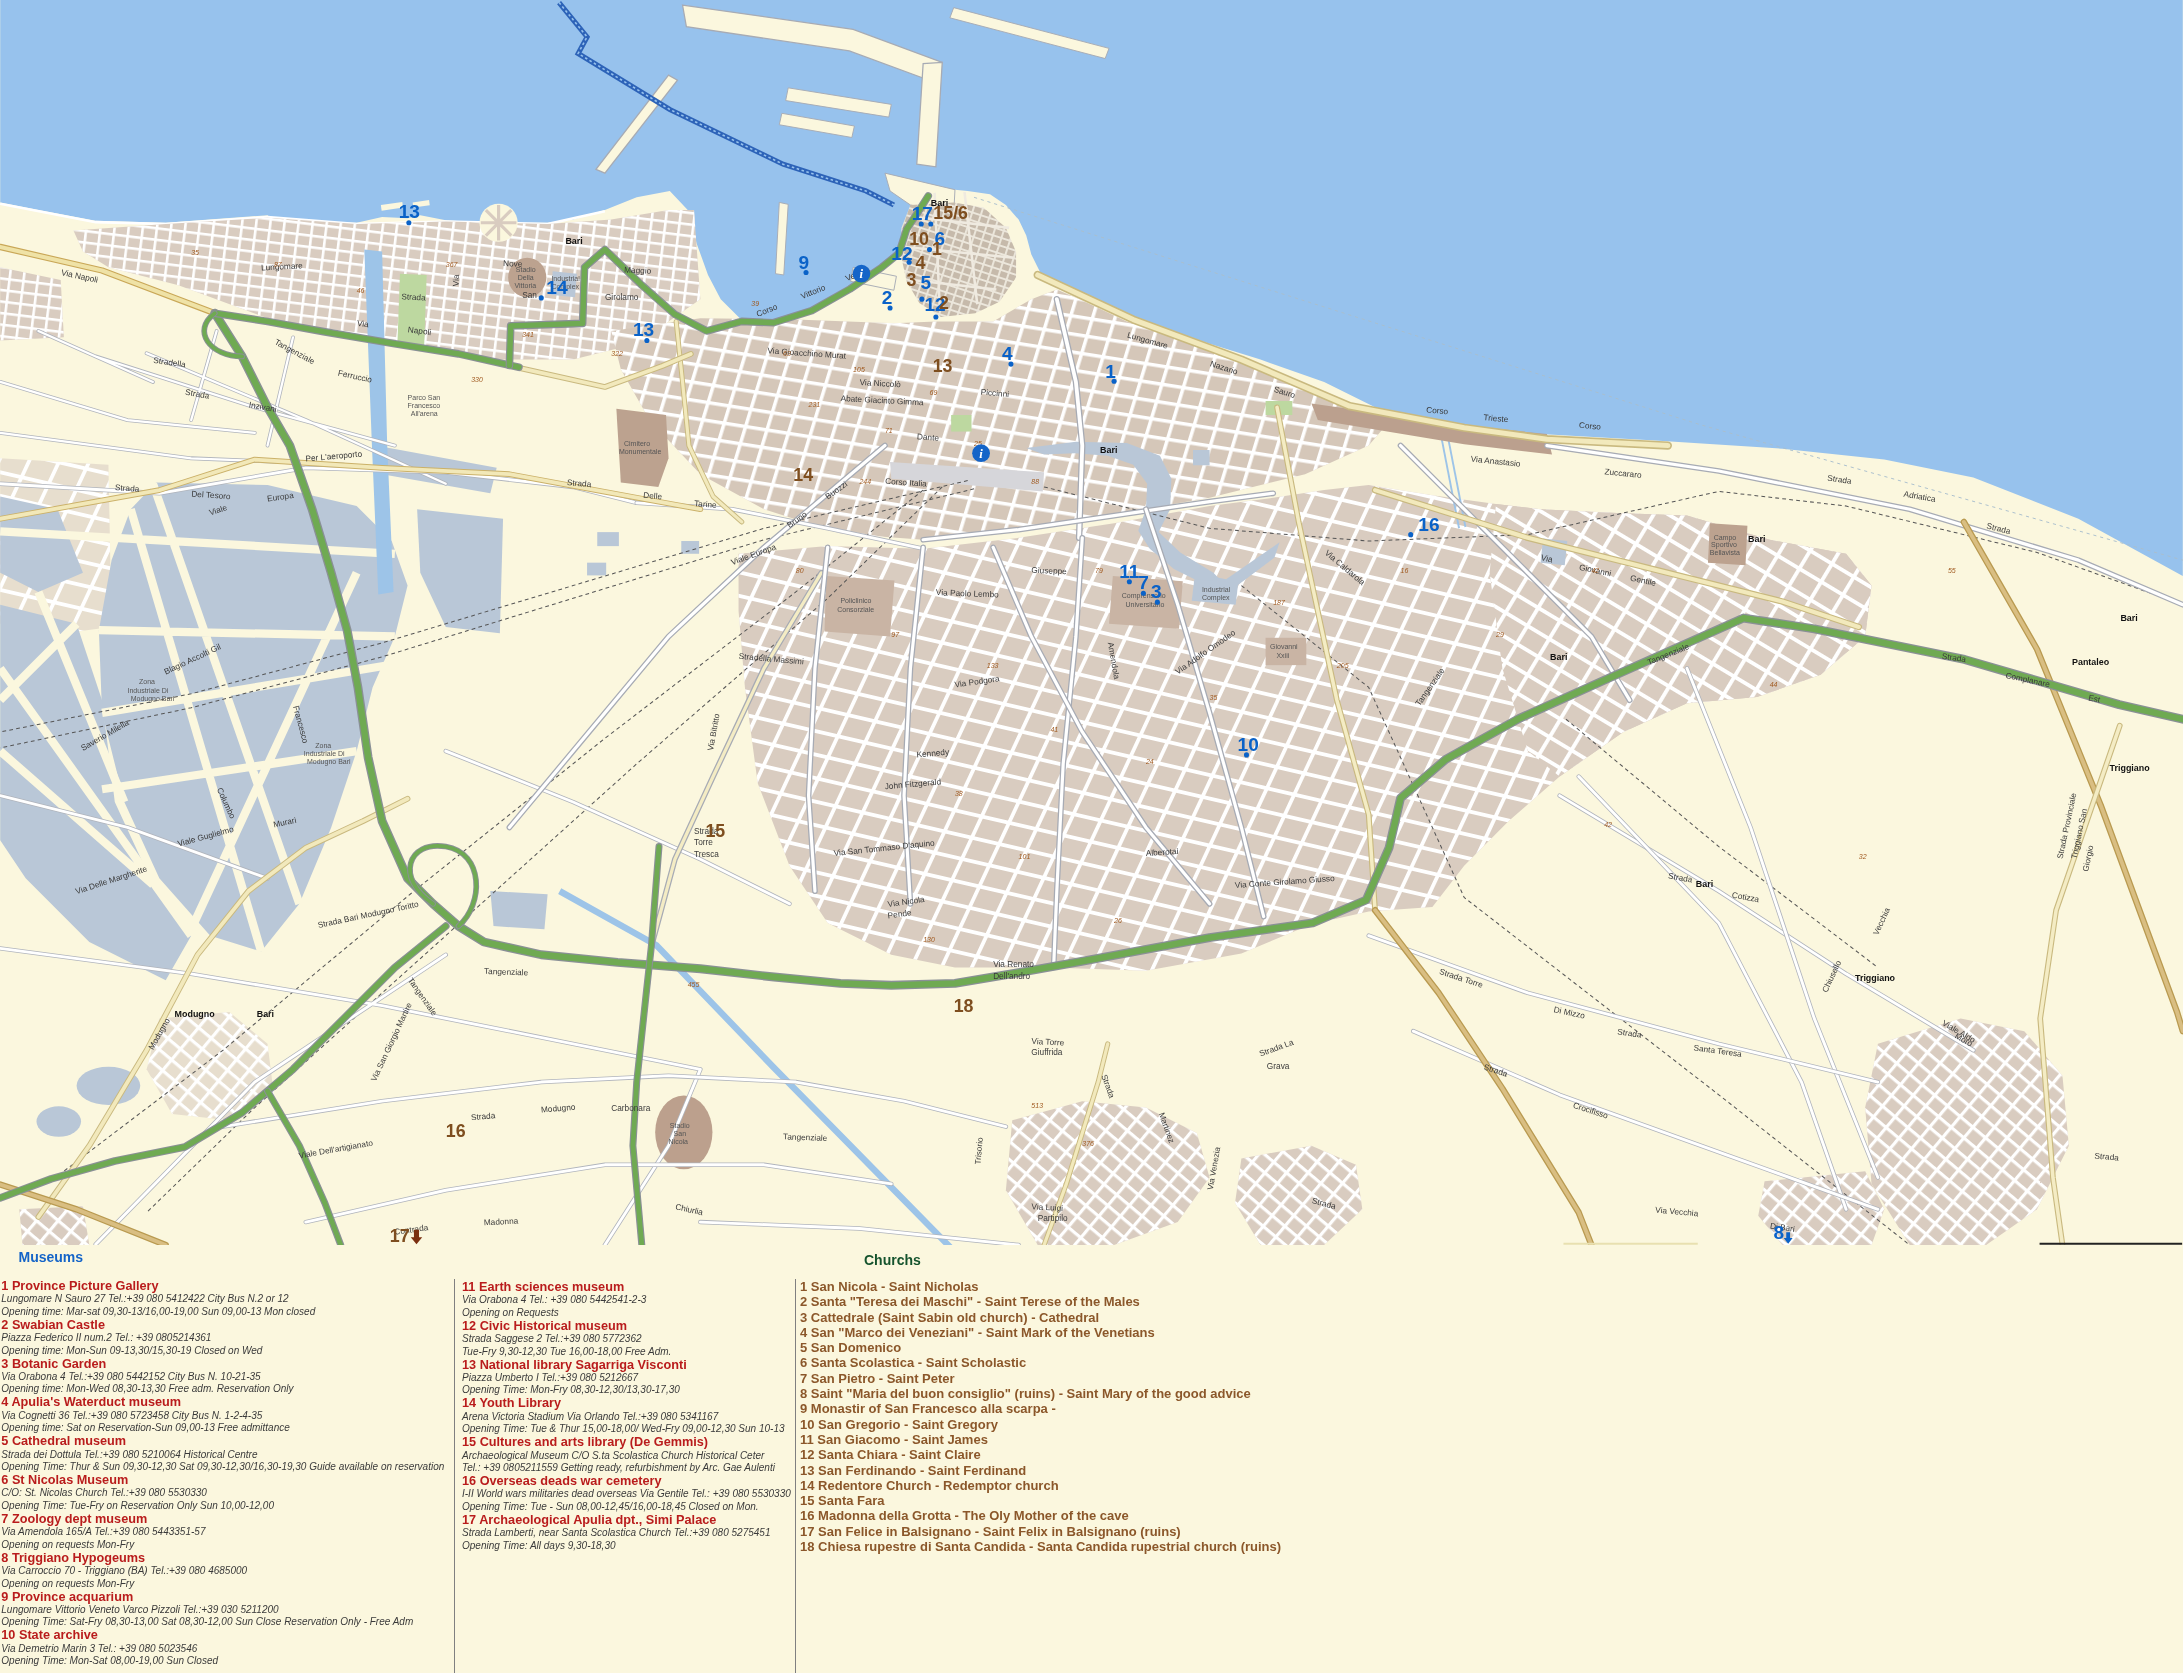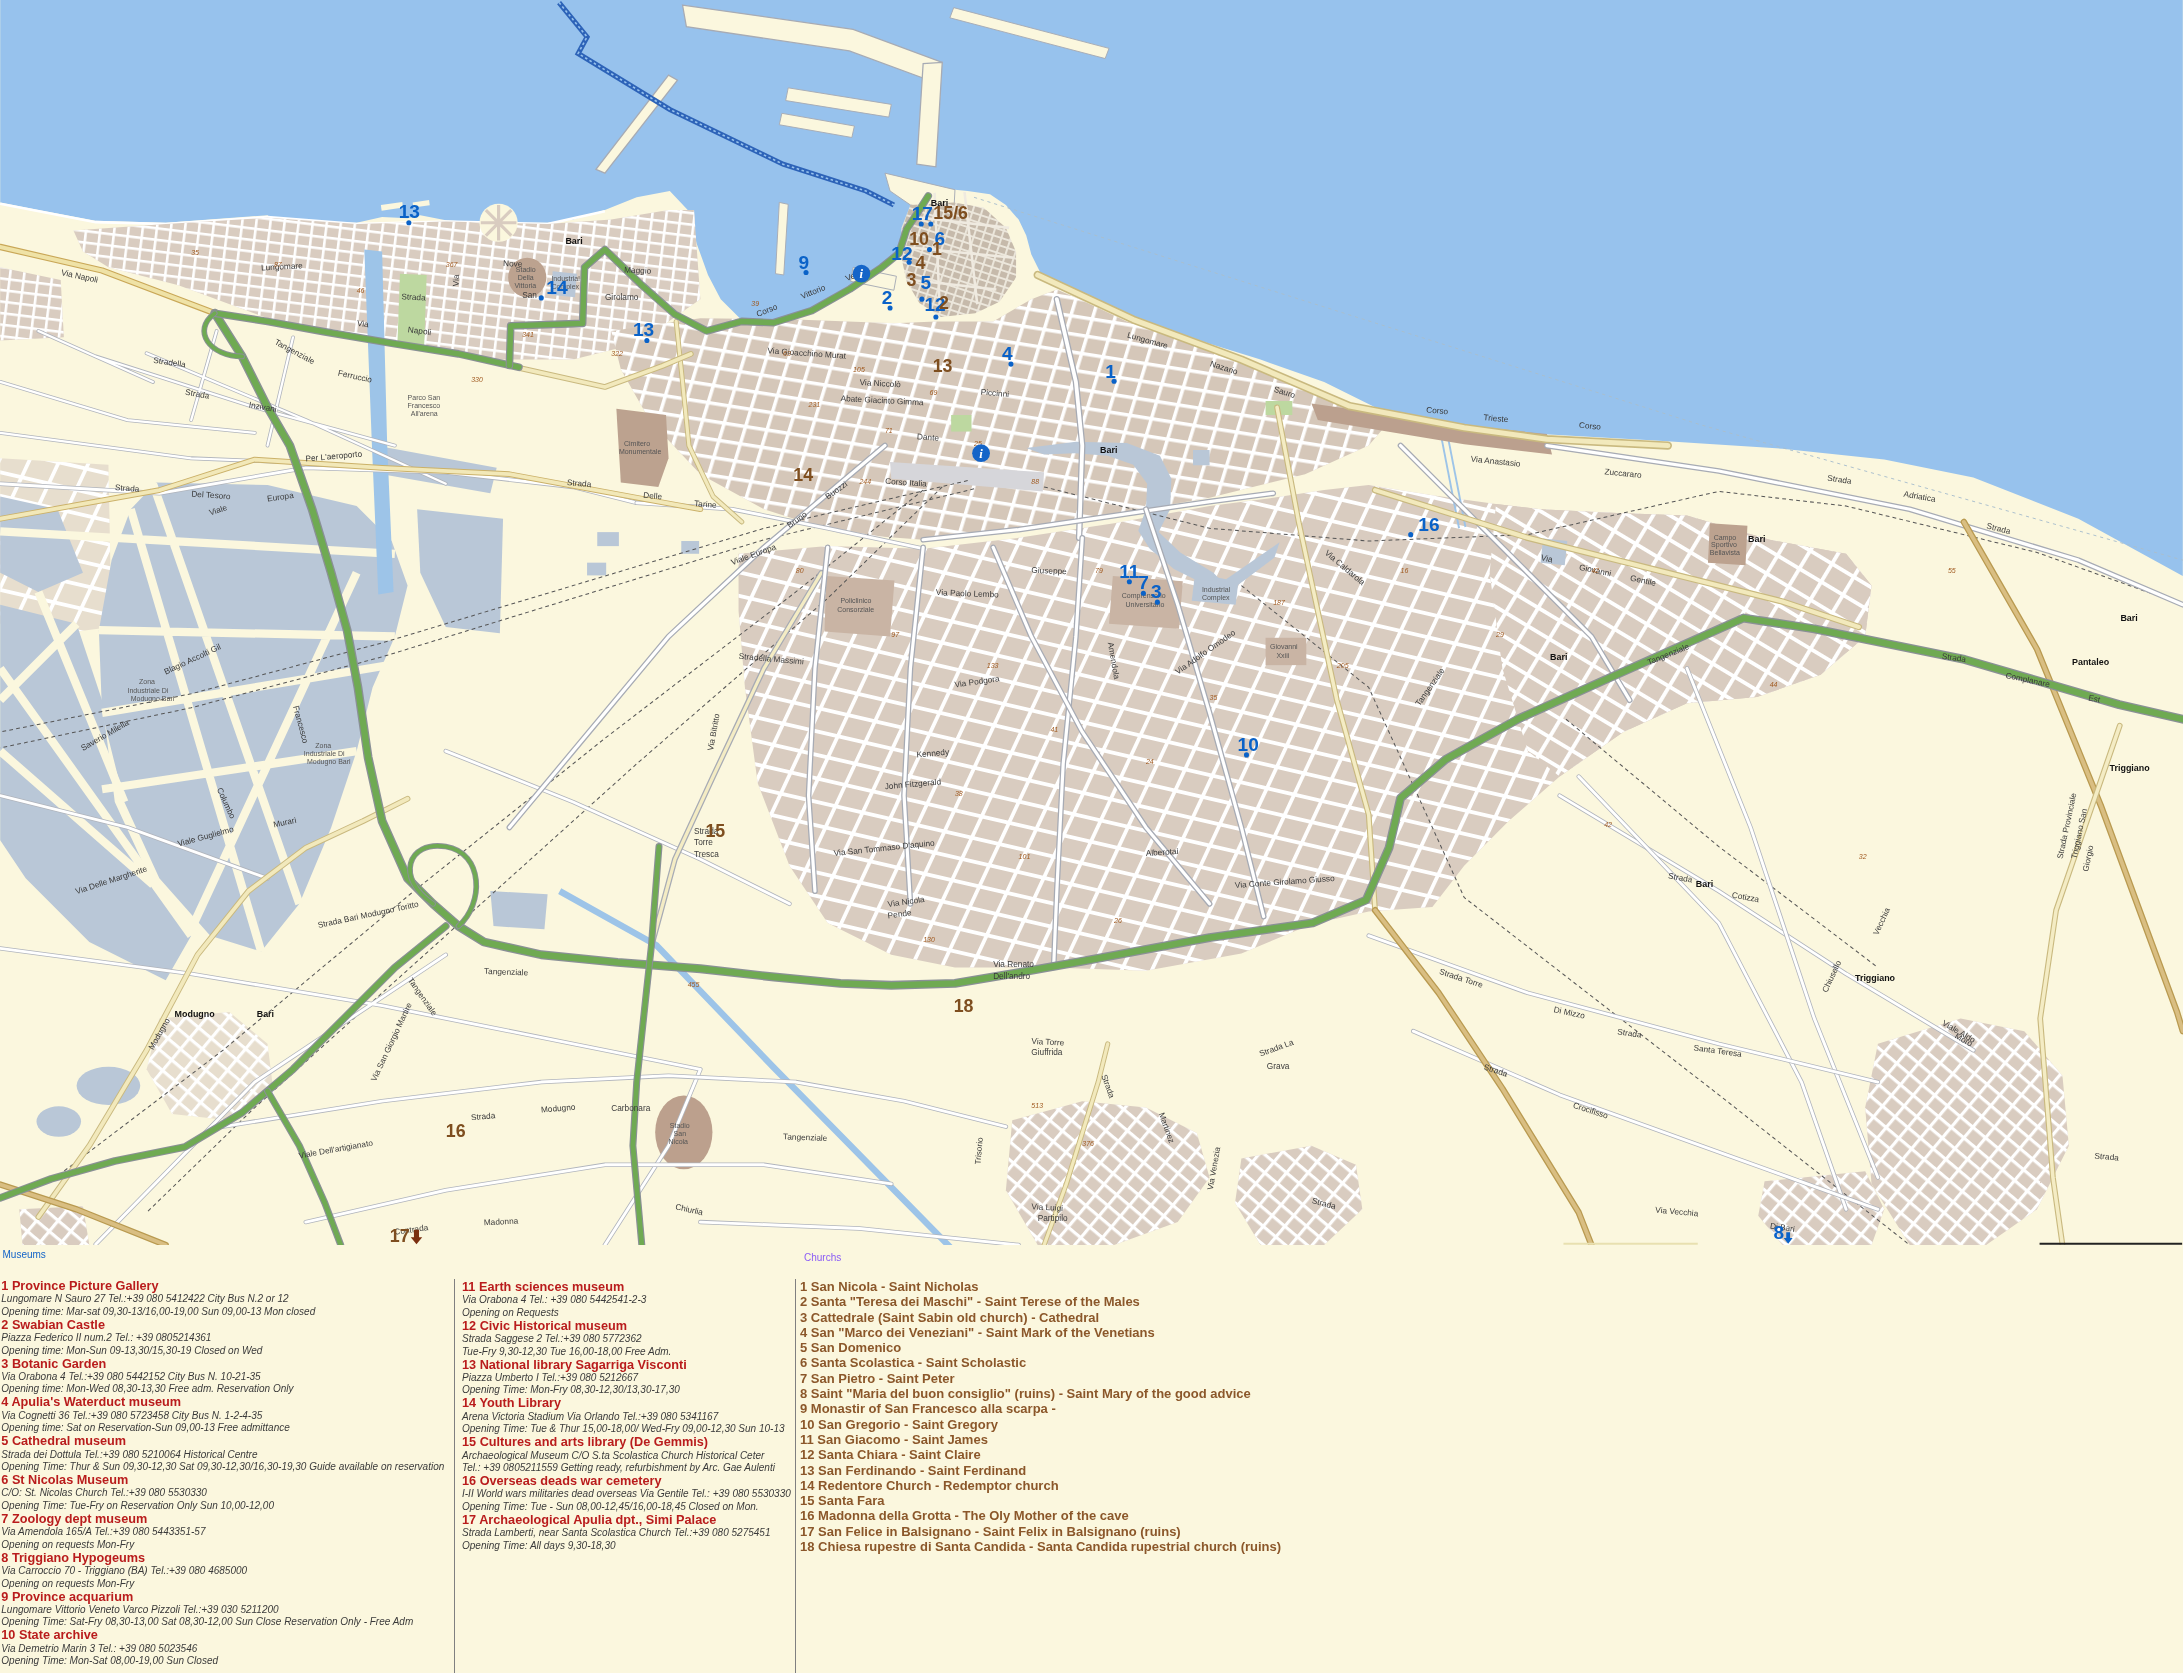--- a/index.html
+++ b/index.html
@@ -1,19 +1,19 @@
 <!DOCTYPE html>
 <html style="font-size:10.2px"><head>
 <meta charset="utf-8">
 <style>
   html,body{margin:0;padding:0;}
   body{font-family:"Liberation Sans", sans-serif;}
   #page{position:relative;width:2183px;height:1673px;background:#FBF7DE;overflow:hidden;}
   #map{position:absolute;left:0;top:0;}
-  .hdr{position:absolute;font-weight:normal;font-size:10px;}
+  .hdr{position:absolute;font-weight:bold;font-size:14px;margin-left:16px;}
   .mt{font-weight:bold;font-size:12.7px;line-height:13.4px;color:#b91c1c;white-space:nowrap;}
   .md{font-style:italic;font-size:10px;line-height:12.4px;color:#3a3a3a;white-space:nowrap;}
   .me{margin-bottom:0.6px;}
   .ch{font-weight:bold;font-size:13px;line-height:15.3px;color:#8B572A;white-space:nowrap;}
   .vsep{position:absolute;width:0.6px;background:#808080;}
 </style>
 </head>
 <body>
 <div id="page">
 
@@ -657,21 +657,21 @@
 <text x="700" y="1786">16</text>
 <text x="612" y="1952">17</text>
 </g>
 
 <path d="M650,1932 l0,12 l-5,0 l9,11 l9,-11 l-5,0 l0,-12 Z" fill="#7B3010"></path>
 
 </svg>
 
 <div class="hdr" style="left:2.5px;top:1249px;color:#1464C8;">Museums</div>
 
-<div class="hdr" style="left:804px;top:1252px;color:#8b5cf6;">Churchs</div>
+<div class="hdr" style="left:848px;top:1252px;color:#14532d;">Churchs</div>
 
 <div class="vsep" style="left:454px;top:1279px;height:395px;"></div>
 
 <div class="vsep" style="left:795px;top:1279px;height:395px;"></div>
 
 <div style="position:absolute;left:1.3px;top:1280px;">
 <div class="me">
         <div class="mt">1 Province Picture Gallery</div>
         <div class="md">Lungomare N Sauro 27 Tel.:+39 080 5412422 City Bus N.2 or 12</div>
         <div class="md">Opening time: Mar-sat 09,30-13/16,00-19,00 Sun 09,00-13 Mon closed</div>

